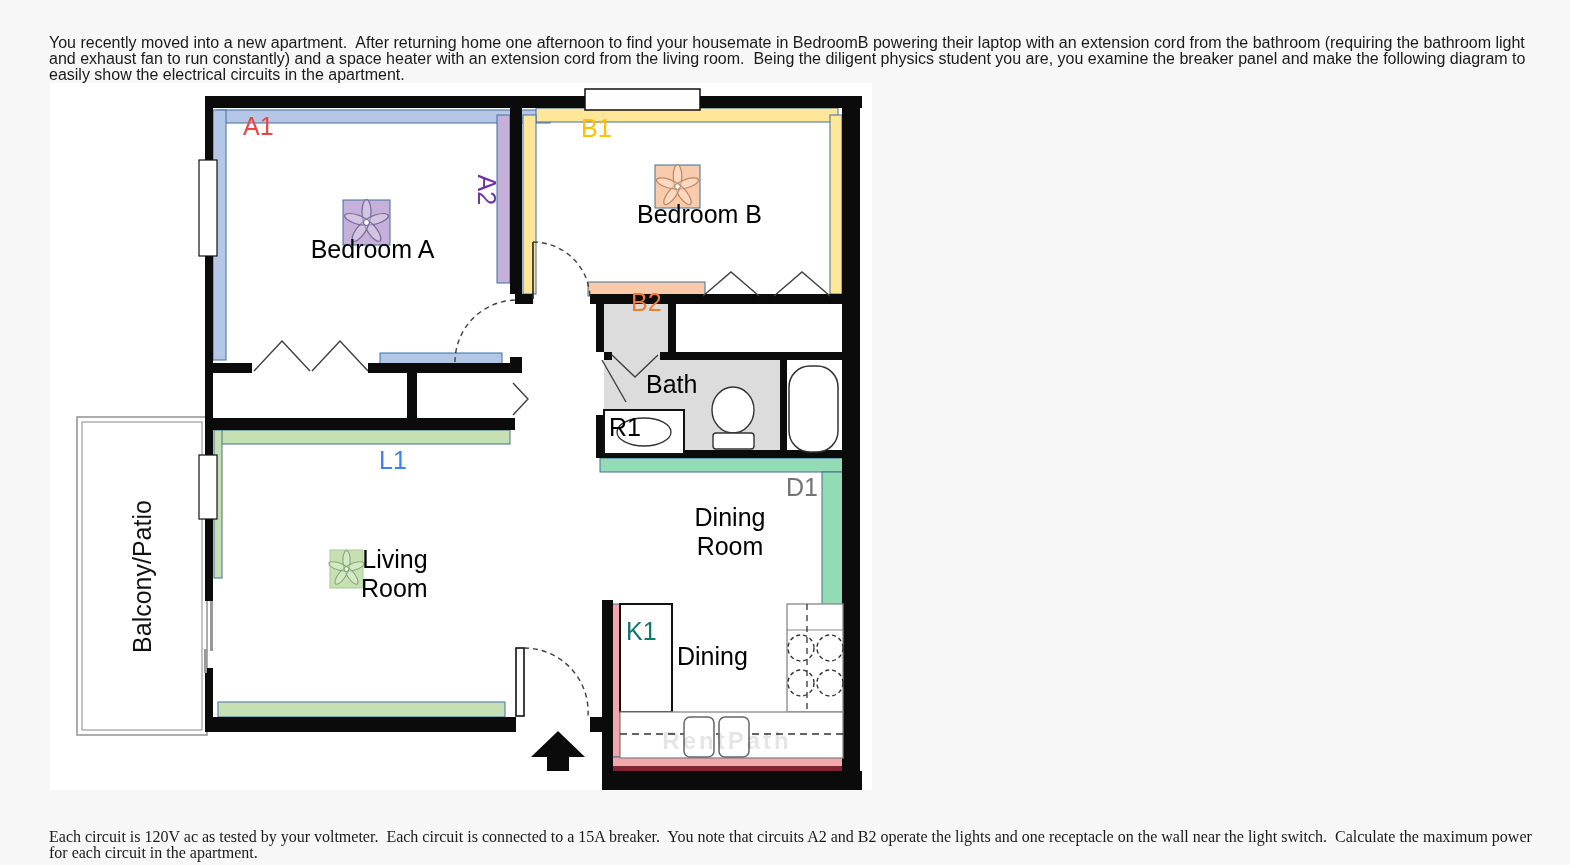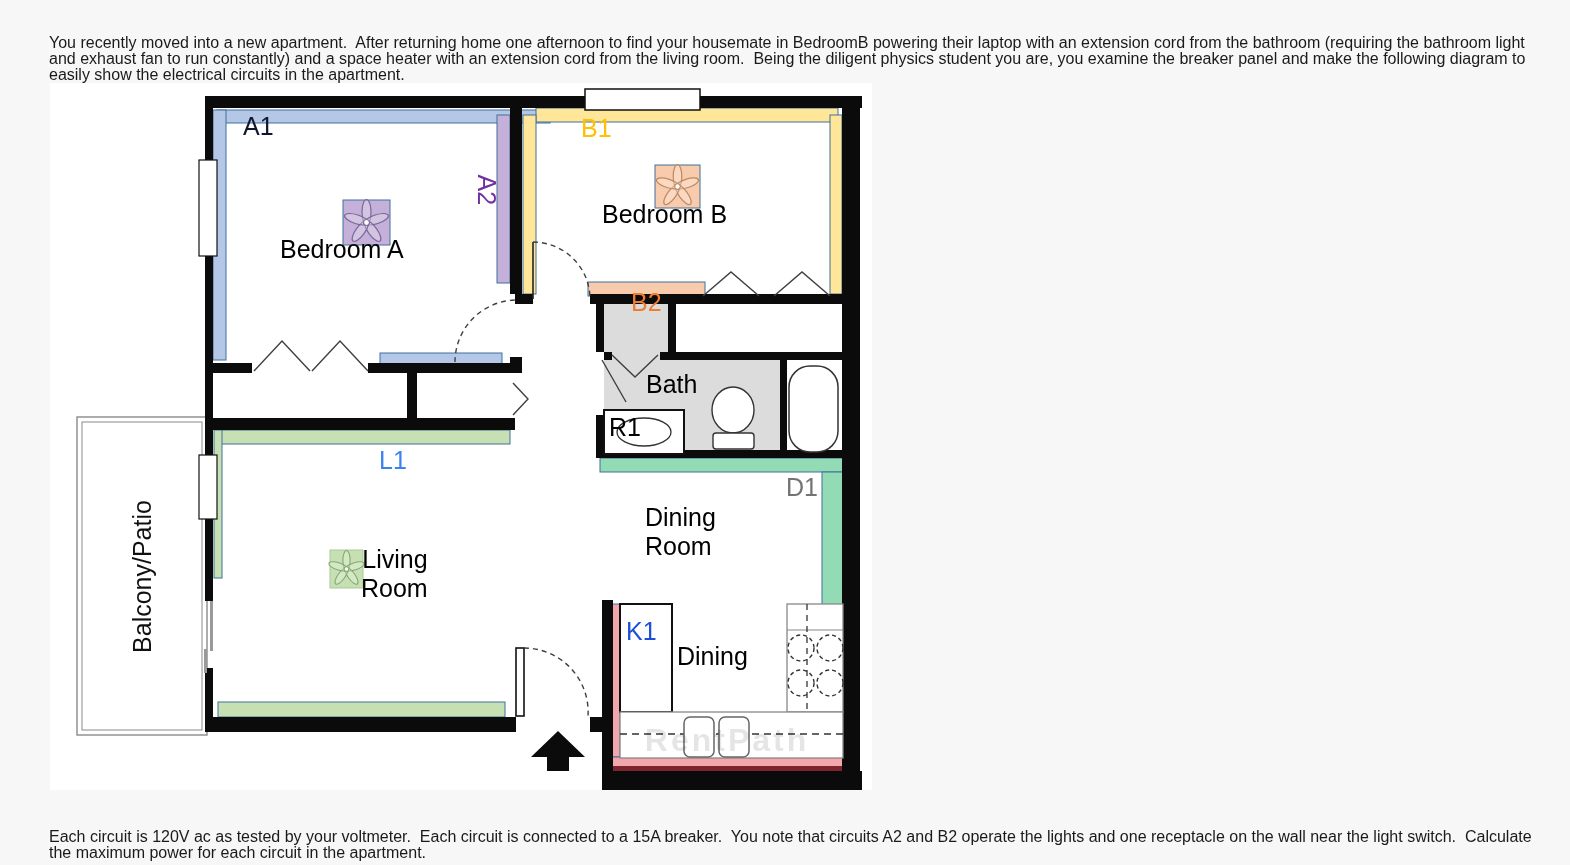--- a/index.html
+++ b/index.html
@@ -8,38 +8,38 @@
     background:#f7f7f7;
     font-family:"Liberation Sans", sans-serif;
     color:#111;
   }
   .para{
     position:absolute;left:49px;width:1498px;
     font-size:16px;line-height:16px;color:#1a1a1a;
     white-space:pre-wrap;
   }
   #intro-text{top:19px;}
-  #question-text{top:813px;}
+  #question-text{top:813px;font-family:Liberation Serif, serif;}
   #figure{
     position:absolute;left:50px;top:83px;width:822px;height:707px;
     background:#ffffff;
   }
   #figure svg{position:absolute;left:0;top:0;}
   .lbl{
     position:absolute;font-size:25px;line-height:27px;white-space:nowrap;
   }
-  .c-a1{color:#0f172a;}
+  .c-a1{color:#ef4444;}
   .c-a2{color:#7030a0;}
   .c-b1{color:#ffc000;}
   .c-b2{color:#ed7d31;}
   .c-l1{color:#3b82f6;margin-left:23px;}
   .c-d1{color:#737373;}
-  .c-k1{color:#1d4ed8;}
+  .c-k1{color:#0f766e;}
   .c-black{color:#000;text-align:right;}
-  .centered{text-align:left;}
+  .centered{text-align:center;}
   #lbl-bedroom-a{left:230px;top:153px;width:185px;}
   #lbl-bedroom-b{left:552px;top:118px;width:195px;}
   #lbl-a1{left:193px;top:30px;}
   #lbl-b1{left:531px;top:32px;}
   #lbl-b2{left:581px;top:166px;margin-top:40px;}
   #lbl-a2{left:416px;top:98px;width:40px;transform:rotate(90deg);transform-origin:center;}
   #lbl-bath{left:596px;top:288px;}
   #lbl-r1{left:559px;top:331px;}
   #lbl-l1{left:306px;top:364px;}
   #lbl-d1{left:736px;top:391px;}
@@ -47,21 +47,21 @@
   #lbl-living{left:311px;top:462px;line-height:29px;}
   #lbl-k1{left:576px;top:535px;}
   #lbl-kitchen{left:627px;top:560px;}
   #balcony-label-box{
     position:absolute;left:27px;top:334px;width:130px;height:318px;
     display:flex;align-items:center;justify-content:center;
   }
   #balcony-label-box span{transform:rotate(-90deg);white-space:nowrap;font-size:25px;}
   #watermark{
     left:558px;top:644px;width:238px;text-align:center;
-    font-size:32px;font-weight:bold;letter-spacing:3px;
+    font-size:24px;font-weight:bold;letter-spacing:3px;
     color:rgba(0,0,0,0.10);
   }
 </style>
 </head>
 <body>
 
 <p class="para" id="intro-text">You recently moved into a new apartment.  After returning home one afternoon to find your housemate in BedroomB powering their laptop with an extension cord from the bathroom (requiring the bathroom light and exhaust fan to run constantly) and a space heater with an extension cord from the living room.  Being the diligent physics student you are, you examine the breaker panel and make the following diagram to easily show the electrical circuits in the apartment.</p>
 
 <div id="figure">
   <svg width="822" height="707" viewBox="0 0 822 707">

